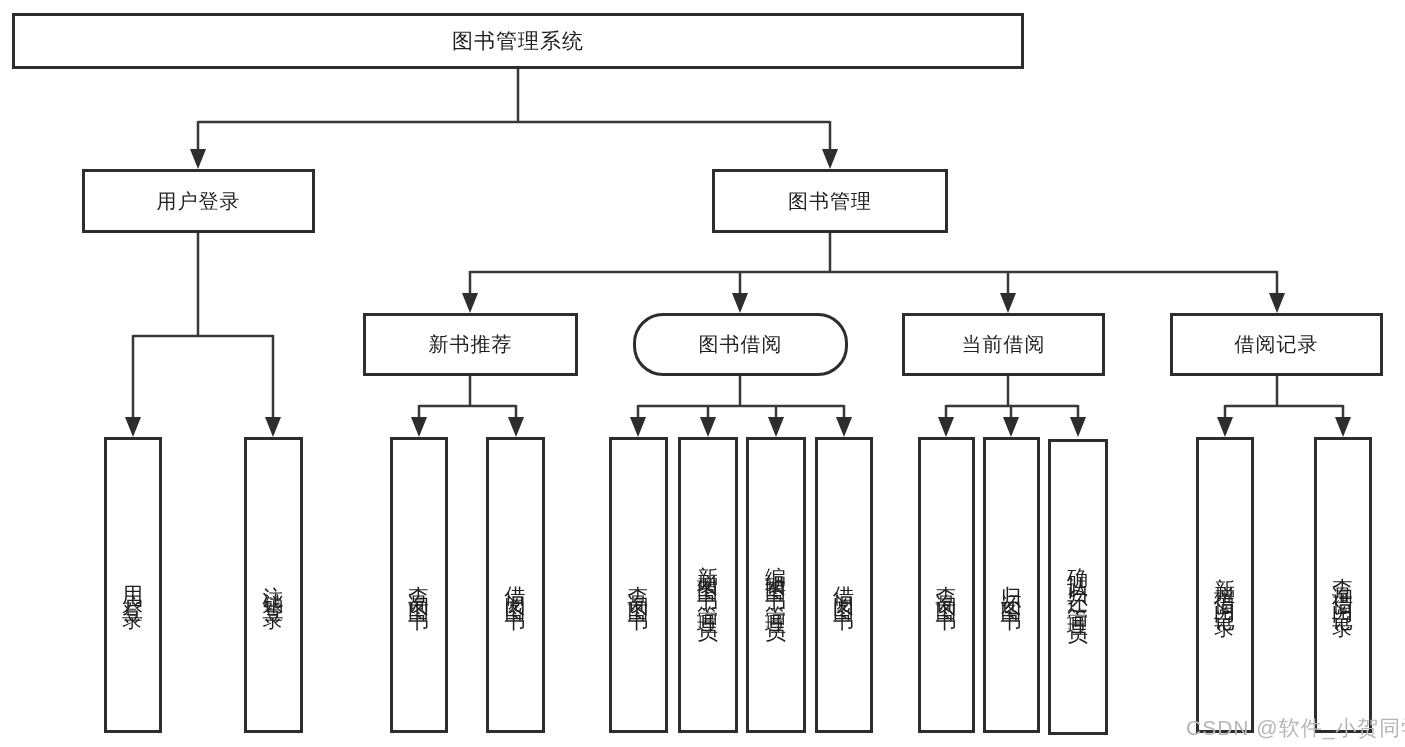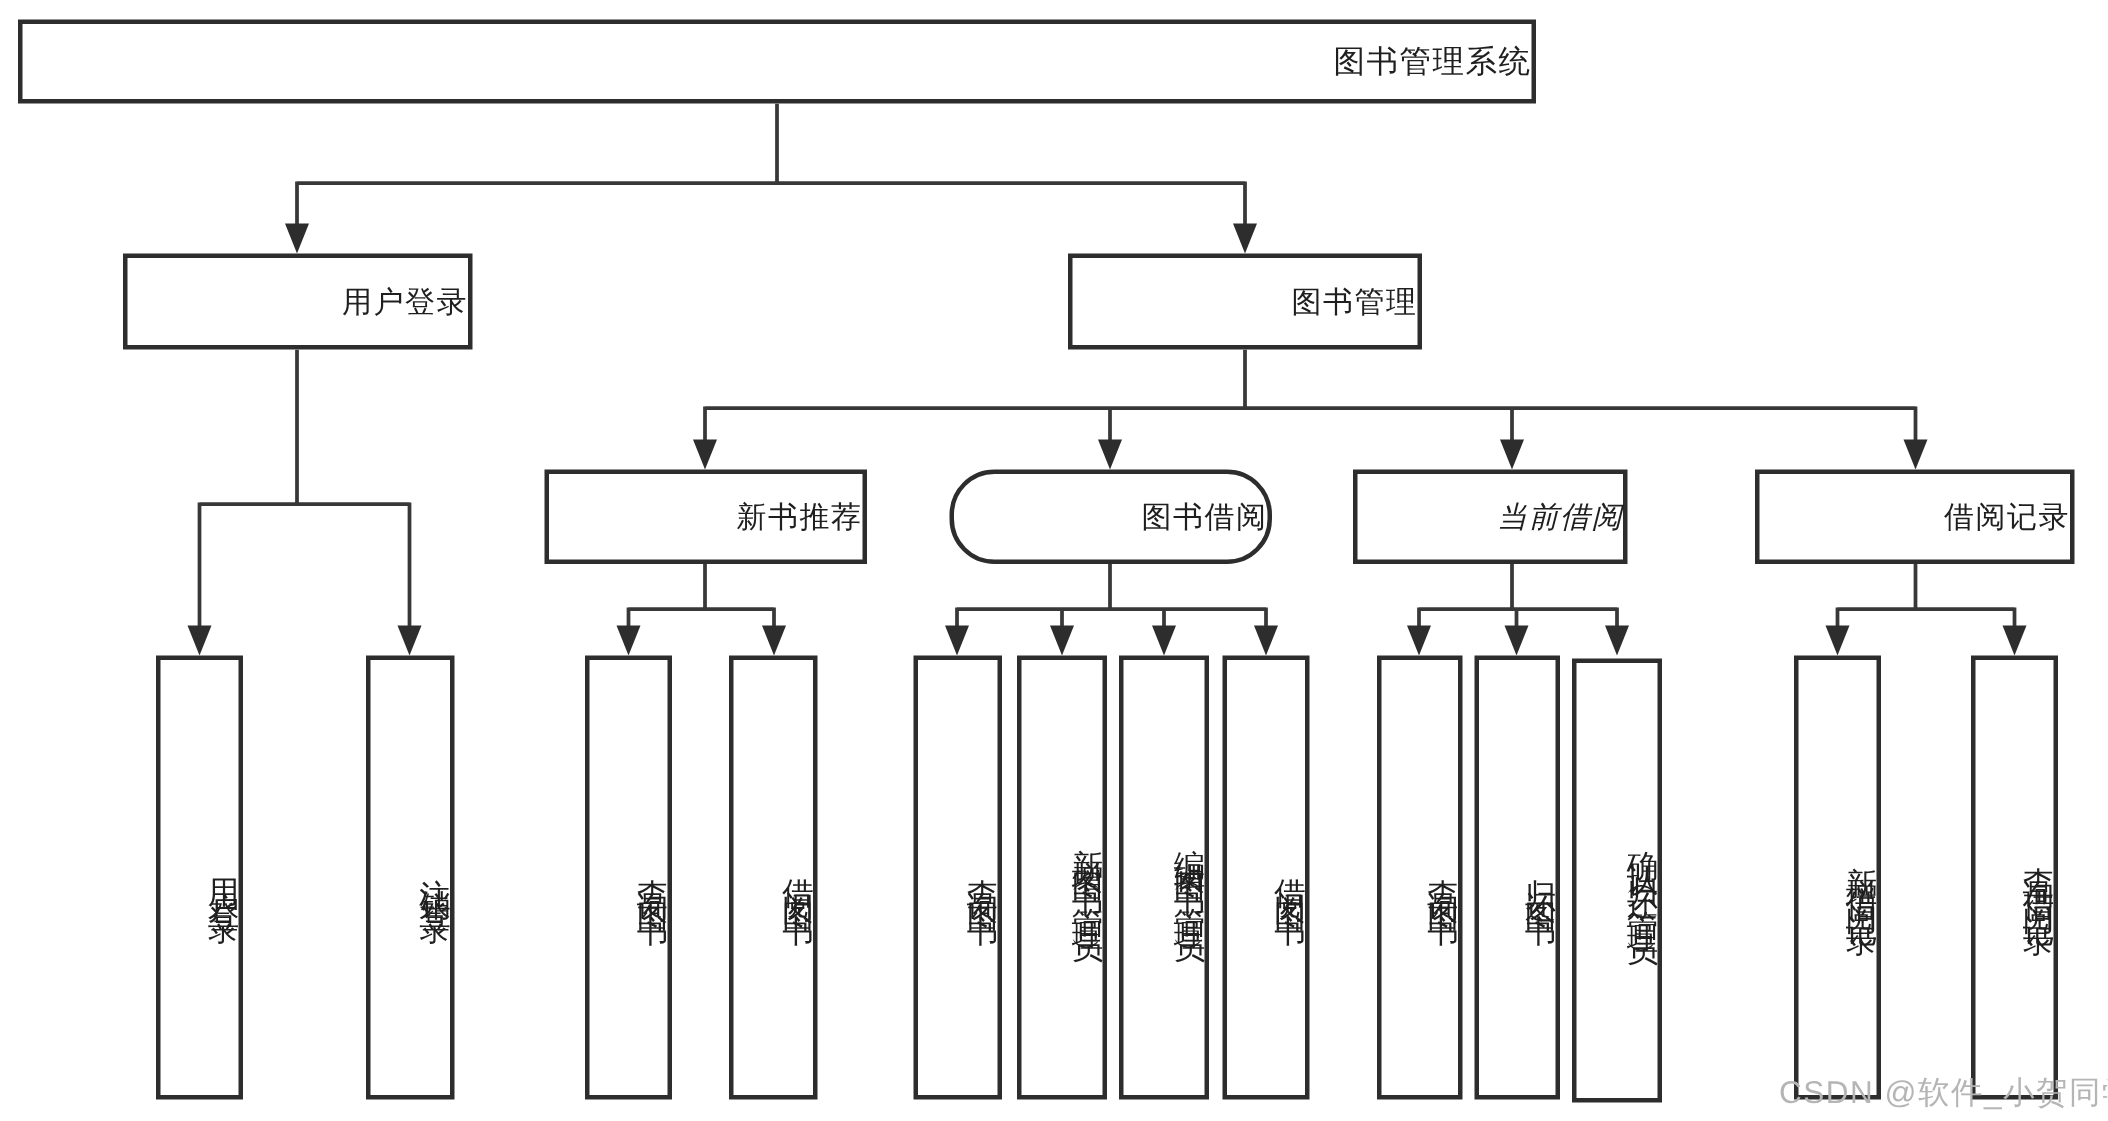--- a/index.html
+++ b/index.html
@@ -21,21 +21,21 @@
     width: 1405px;
     height: 747px;
   }
   .box {
     position: absolute;
     box-sizing: border-box;
     border: 3px solid #2d2d2d;
     background: #ffffff;
     display: flex;
     align-items: center;
-    justify-content: flex-end;
+    justify-content: center;
     color: #1f1f1f;
   }
   .box.h span {
     font-size: 20px;
     letter-spacing: 1px;
     white-space: nowrap;
   }
   .box.root span {
     font-size: 21px;
   }
@@ -109,21 +109,21 @@
   <div class="box h" style="left:712px; top:169px; width:236px; height:64px;">
     <span>图书管理</span>
   </div>
 
   <div class="box h" style="left:363px; top:313px; width:215px; height:63px;">
     <span>新书推荐</span>
   </div>
   <div class="box h" style="left:633px; top:313px; width:215px; height:63px;border-radius:30px;">
     <span>图书借阅</span>
   </div>
-  <div class="box h" style="left:902px; top:313px; width:183px; height:63px;font-style:italic;">
+  <div class="box h" style="left:902px; top:313px; width:203px; height:63px;">
     <span>当前借阅</span>
   </div>
   <div class="box h" style="left:1170px; top:313px; width:213px; height:63px;">
     <span>借阅记录</span>
   </div>
 
   <div class="box v" style="left:104px; top:437px; width:58px; height:296px;">
     <span>用户登录</span>
   </div>
   <div class="box v" style="left:244px; top:437px; width:59px; height:296px;">

